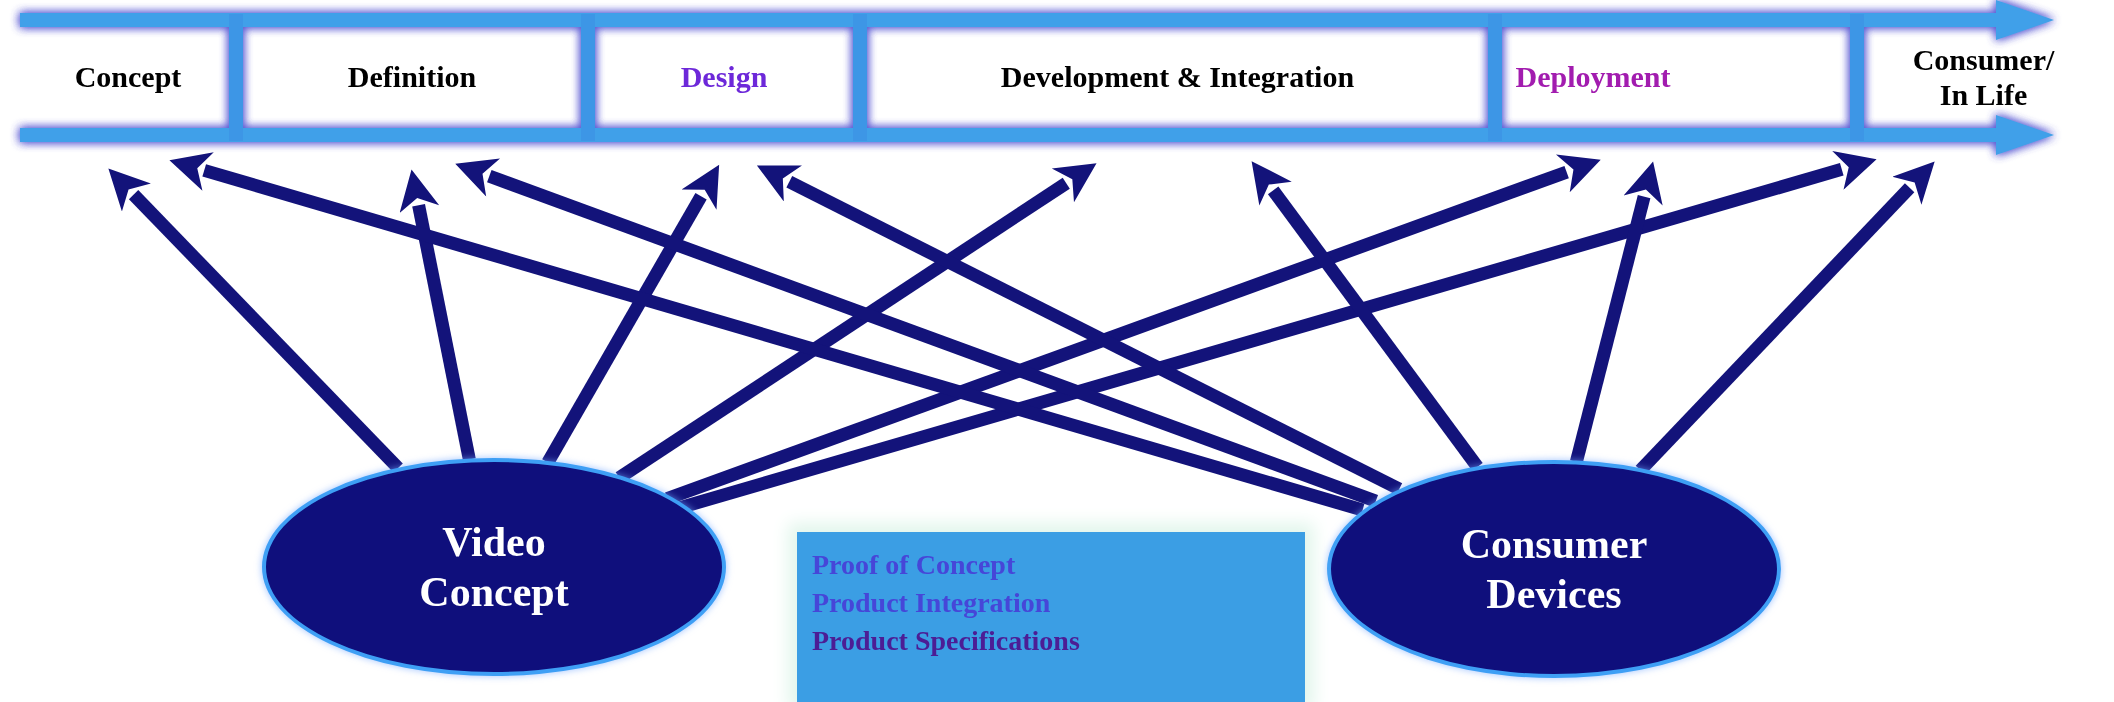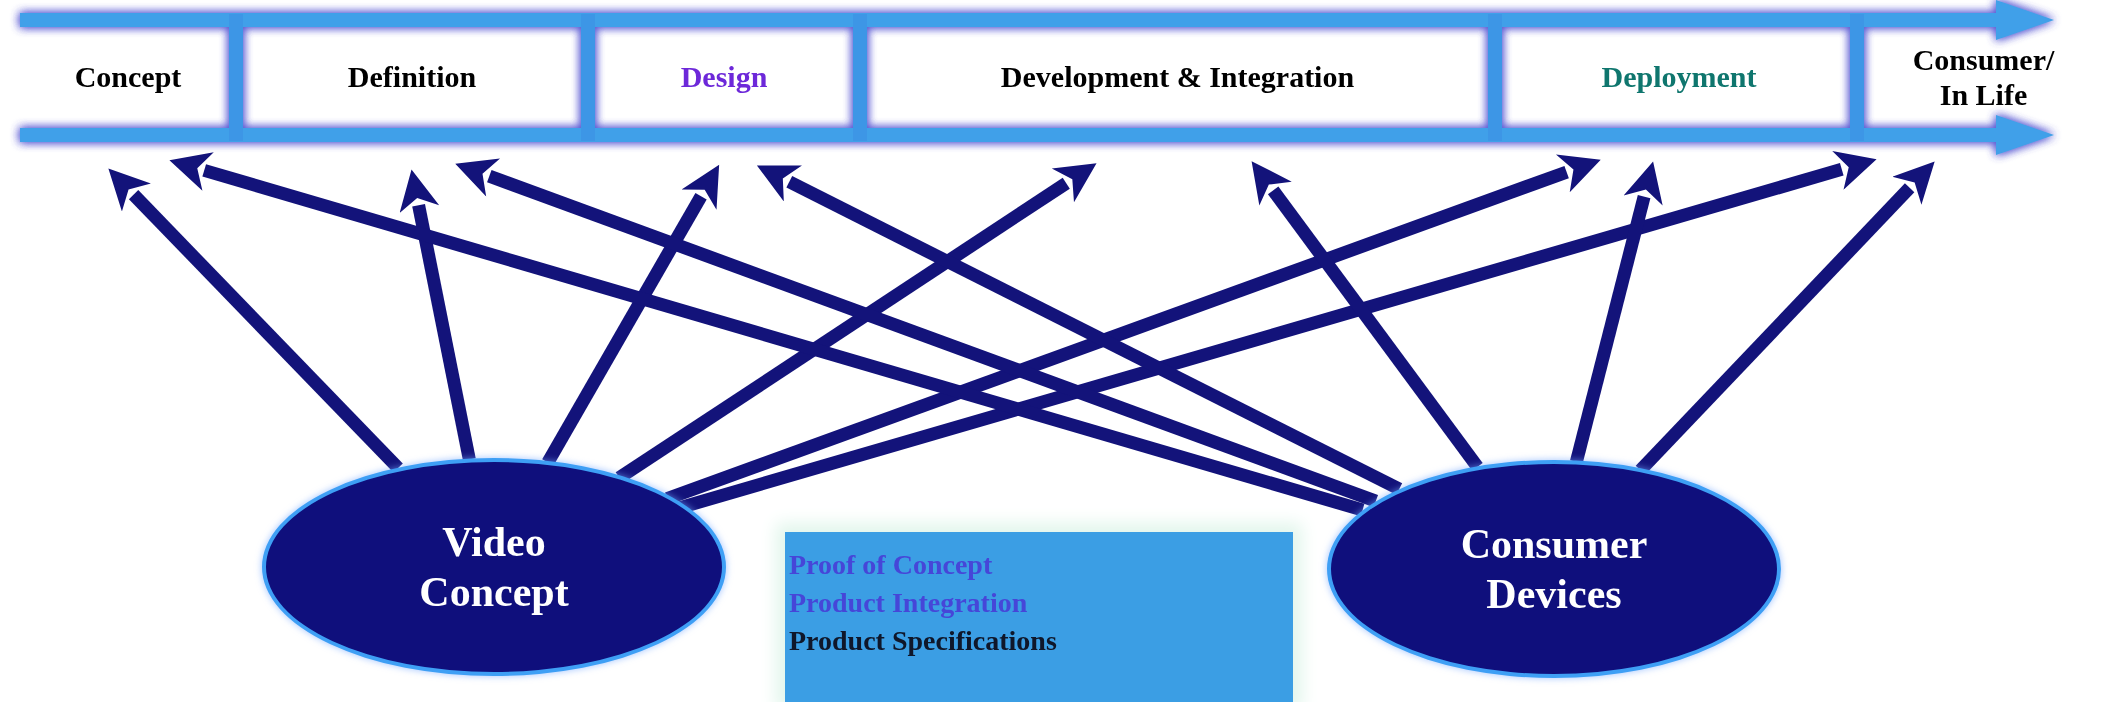--- a/index.html
+++ b/index.html
@@ -24,22 +24,23 @@
     border-radius:50%;
     display:flex;align-items:center;justify-content:center;
     font-weight:bold;font-size:42px;line-height:1.2;
     text-align:center;white-space:pre-line;
     z-index:4;
     box-shadow:0 0 6px 1px rgba(120,170,255,0.55);
   }
   .artifacts-box{
     position:absolute;
     z-index:5;
-    padding:14px 0 0 4px;
+    padding:14px 0 0 15px;
     box-sizing:border-box;
+    margin-left:12px;
   }
   .artifact-line{
     font-weight:bold;font-size:28px;line-height:38px;
     white-space:nowrap;
   }
 </style>
 </head>
 <body>
 
 <div id="canvas">
@@ -85,30 +86,30 @@
         <line x1="1576.3664949359381" y1="461.79400553647054" x2="1644.108921785452" y2="196.6307918683737" stroke="#13137A" stroke-width="13" marker-end="url(#navHead)"></line>
         <line x1="1640.4251232148813" y1="470.1695502695219" x2="1909.6357369355114" y2="187.84354767532255" stroke="#13137A" stroke-width="13" marker-end="url(#navHead)"></line>
       </g>
   </svg>
 
   <div id="stage-labels">
       <div class="stage-label" style="left: 20px; width: 216px; color: rgb(0, 0, 0);">Concept</div>
       <div class="stage-label" style="left: 236px; width: 352px; color: rgb(0, 0, 0);">Definition</div>
       <div class="stage-label" style="left: 588px; width: 272px; color: #6d28d9;">Design</div>
       <div class="stage-label" style="left: 860px; width: 635px; color: rgb(0, 0, 0);">Development &amp; Integration</div>
-      <div class="stage-label" style="left: 1498px; width: 362px; color: #0f766e;">Deployment</div>
+      <div class="stage-label" style="left: 1412px; width: 362px; color: #a21caf;">Deployment</div>
       <div class="stage-label" style="left: 1857px; width: 253px; color: rgb(0, 0, 0);">Consumer/
 In Life</div>
     </div>
 
   <div class="source-ellipse" id="src-0" style="left: 262px; top: 458px; width: 456px; height: 210px; background: rgb(15, 15, 124); border: 4px solid rgb(62, 159, 245); color: rgb(255, 255, 255);">Video
 Concept</div>
 
   <div class="source-ellipse" id="src-1" style="left: 1327px; top: 460px; width: 446px; height: 210px; background: rgb(15, 15, 124); border: 4px solid rgb(62, 159, 245); color: rgb(255, 255, 255);">Consumer
 Devices</div>
 
   <div class="artifacts-box" id="artifacts-box" style="left: 785px; top: 532px; width: 508px; height: 170px; background: rgb(59, 158, 228); box-shadow: rgb(226, 246, 236) 0px 0px 16px 9px;">
     <div class="artifact-line" style="color: rgb(70, 70, 216);">Proof of Concept</div>
     <div class="artifact-line" style="color: rgb(70, 70, 216);">Product Integration</div>
-    <div class="artifact-line" style="color: #0f172a;">Product Specifications</div>
+    <div class="artifact-line" style="color: #4c1d95;">Product Specifications</div>
   </div>
 
 </div>
 
 </body></html>

